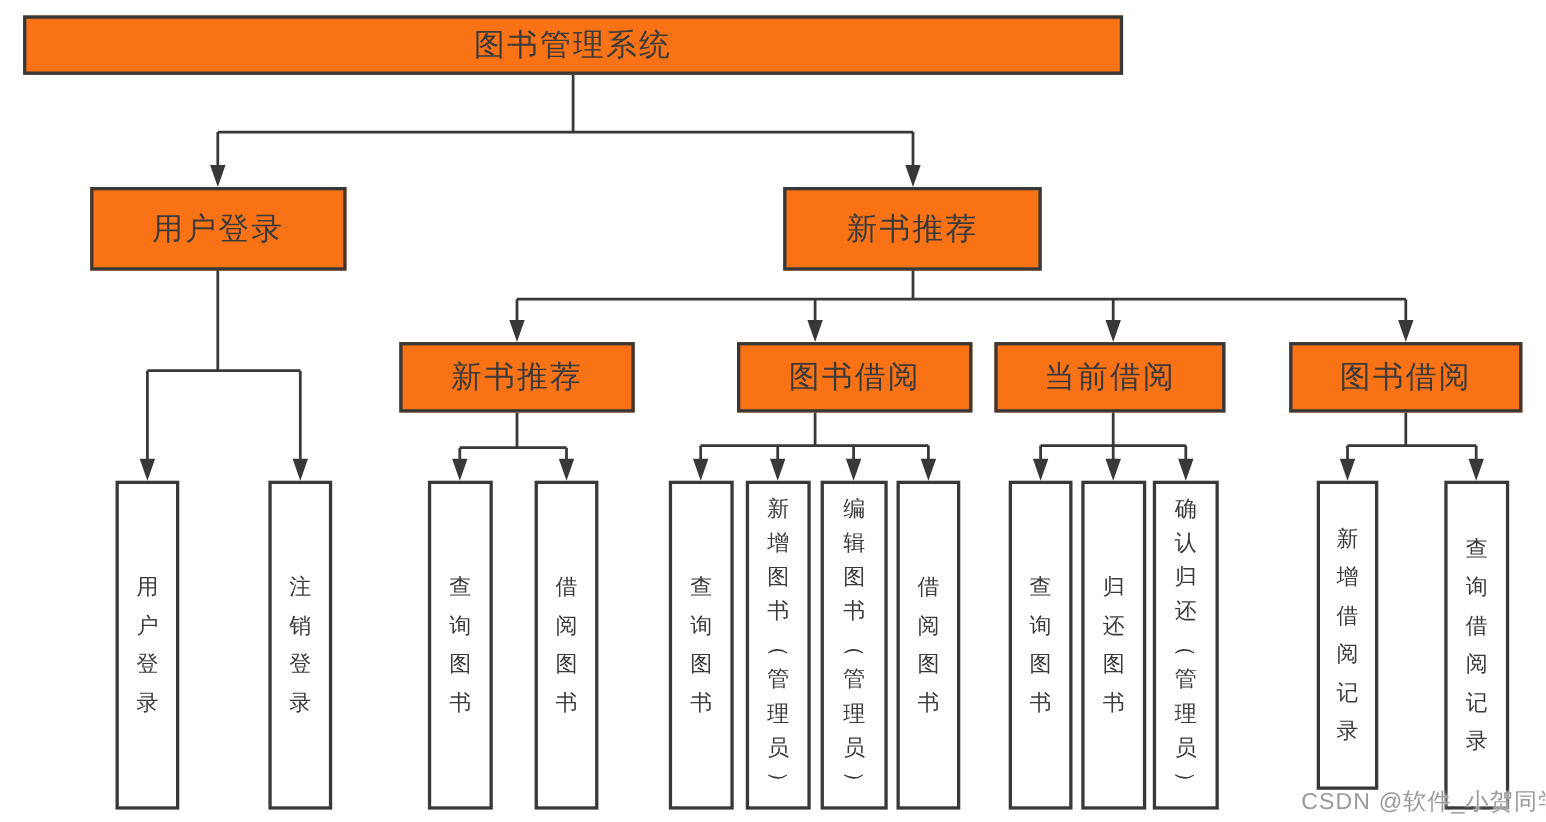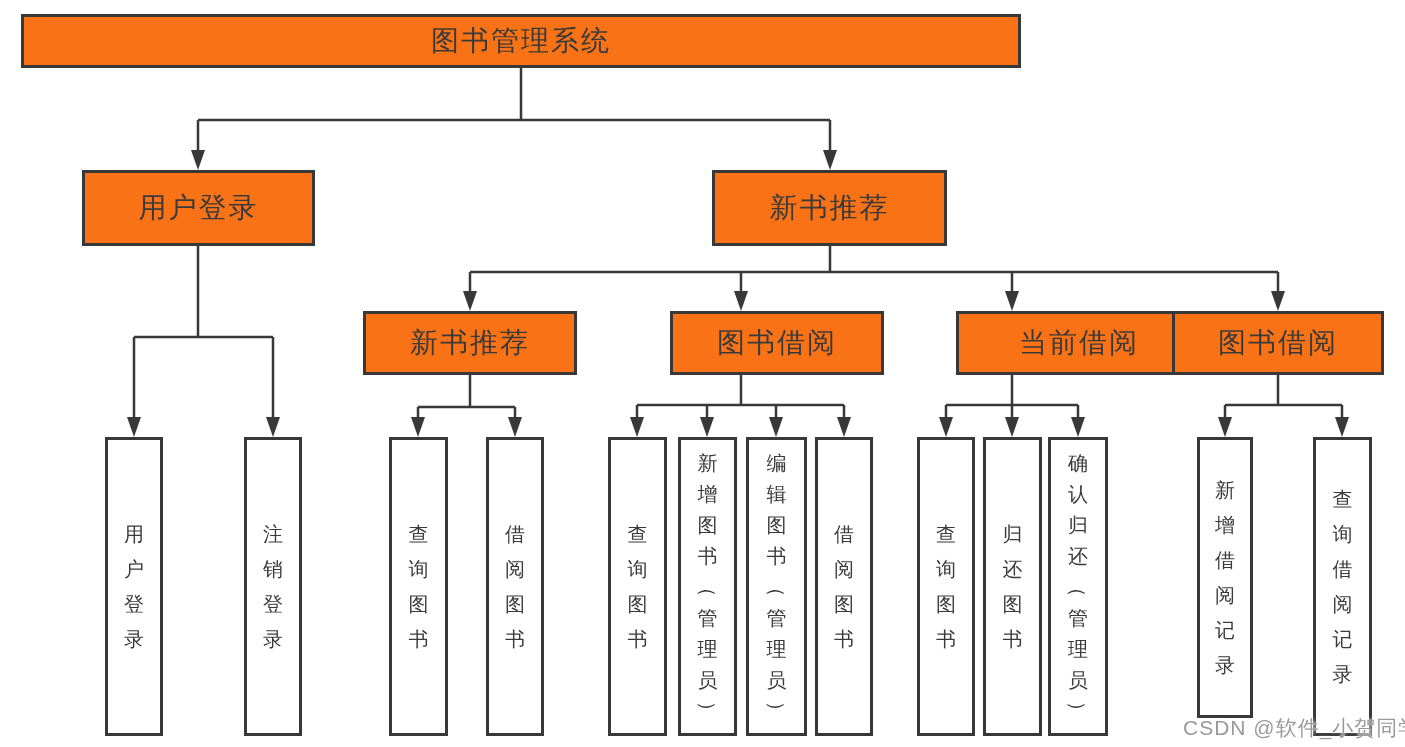--- a/index.html
+++ b/index.html
@@ -97,21 +97,21 @@
       <polygon points="1335,417 1349,417 1342,437" fill="#383838"></polygon>
     </svg>
 
   <div class="node root">图书管理系统</div>
 
   <div class="node lvl2" style="left:82px;width:233px">用户登录</div>
   <div class="node lvl2" style="left:712px;width:235px">新书推荐</div>
 
   <div class="node lvl3" style="left:363px;width:214px">新书推荐</div>
   <div class="node lvl3" style="left:670px;width:214px">图书借阅</div>
-  <div class="node lvl3" style="left:956px;width:246px">当前借阅</div>
+  <div class="node lvl3" style="left:904px;width:210px">当前借阅</div>
   <div class="node lvl3" style="left:1172px;width:212px">图书借阅</div>
 
   <div class="leaf" style="left:105px;width:58px">
       <span class="vchar">用</span>
       <span class="vchar">户</span>
       <span class="vchar">登</span>
       <span class="vchar">录</span>
     </div>
   <div class="leaf" style="left:244px;width:58px">
       <span class="vchar">注</span>

